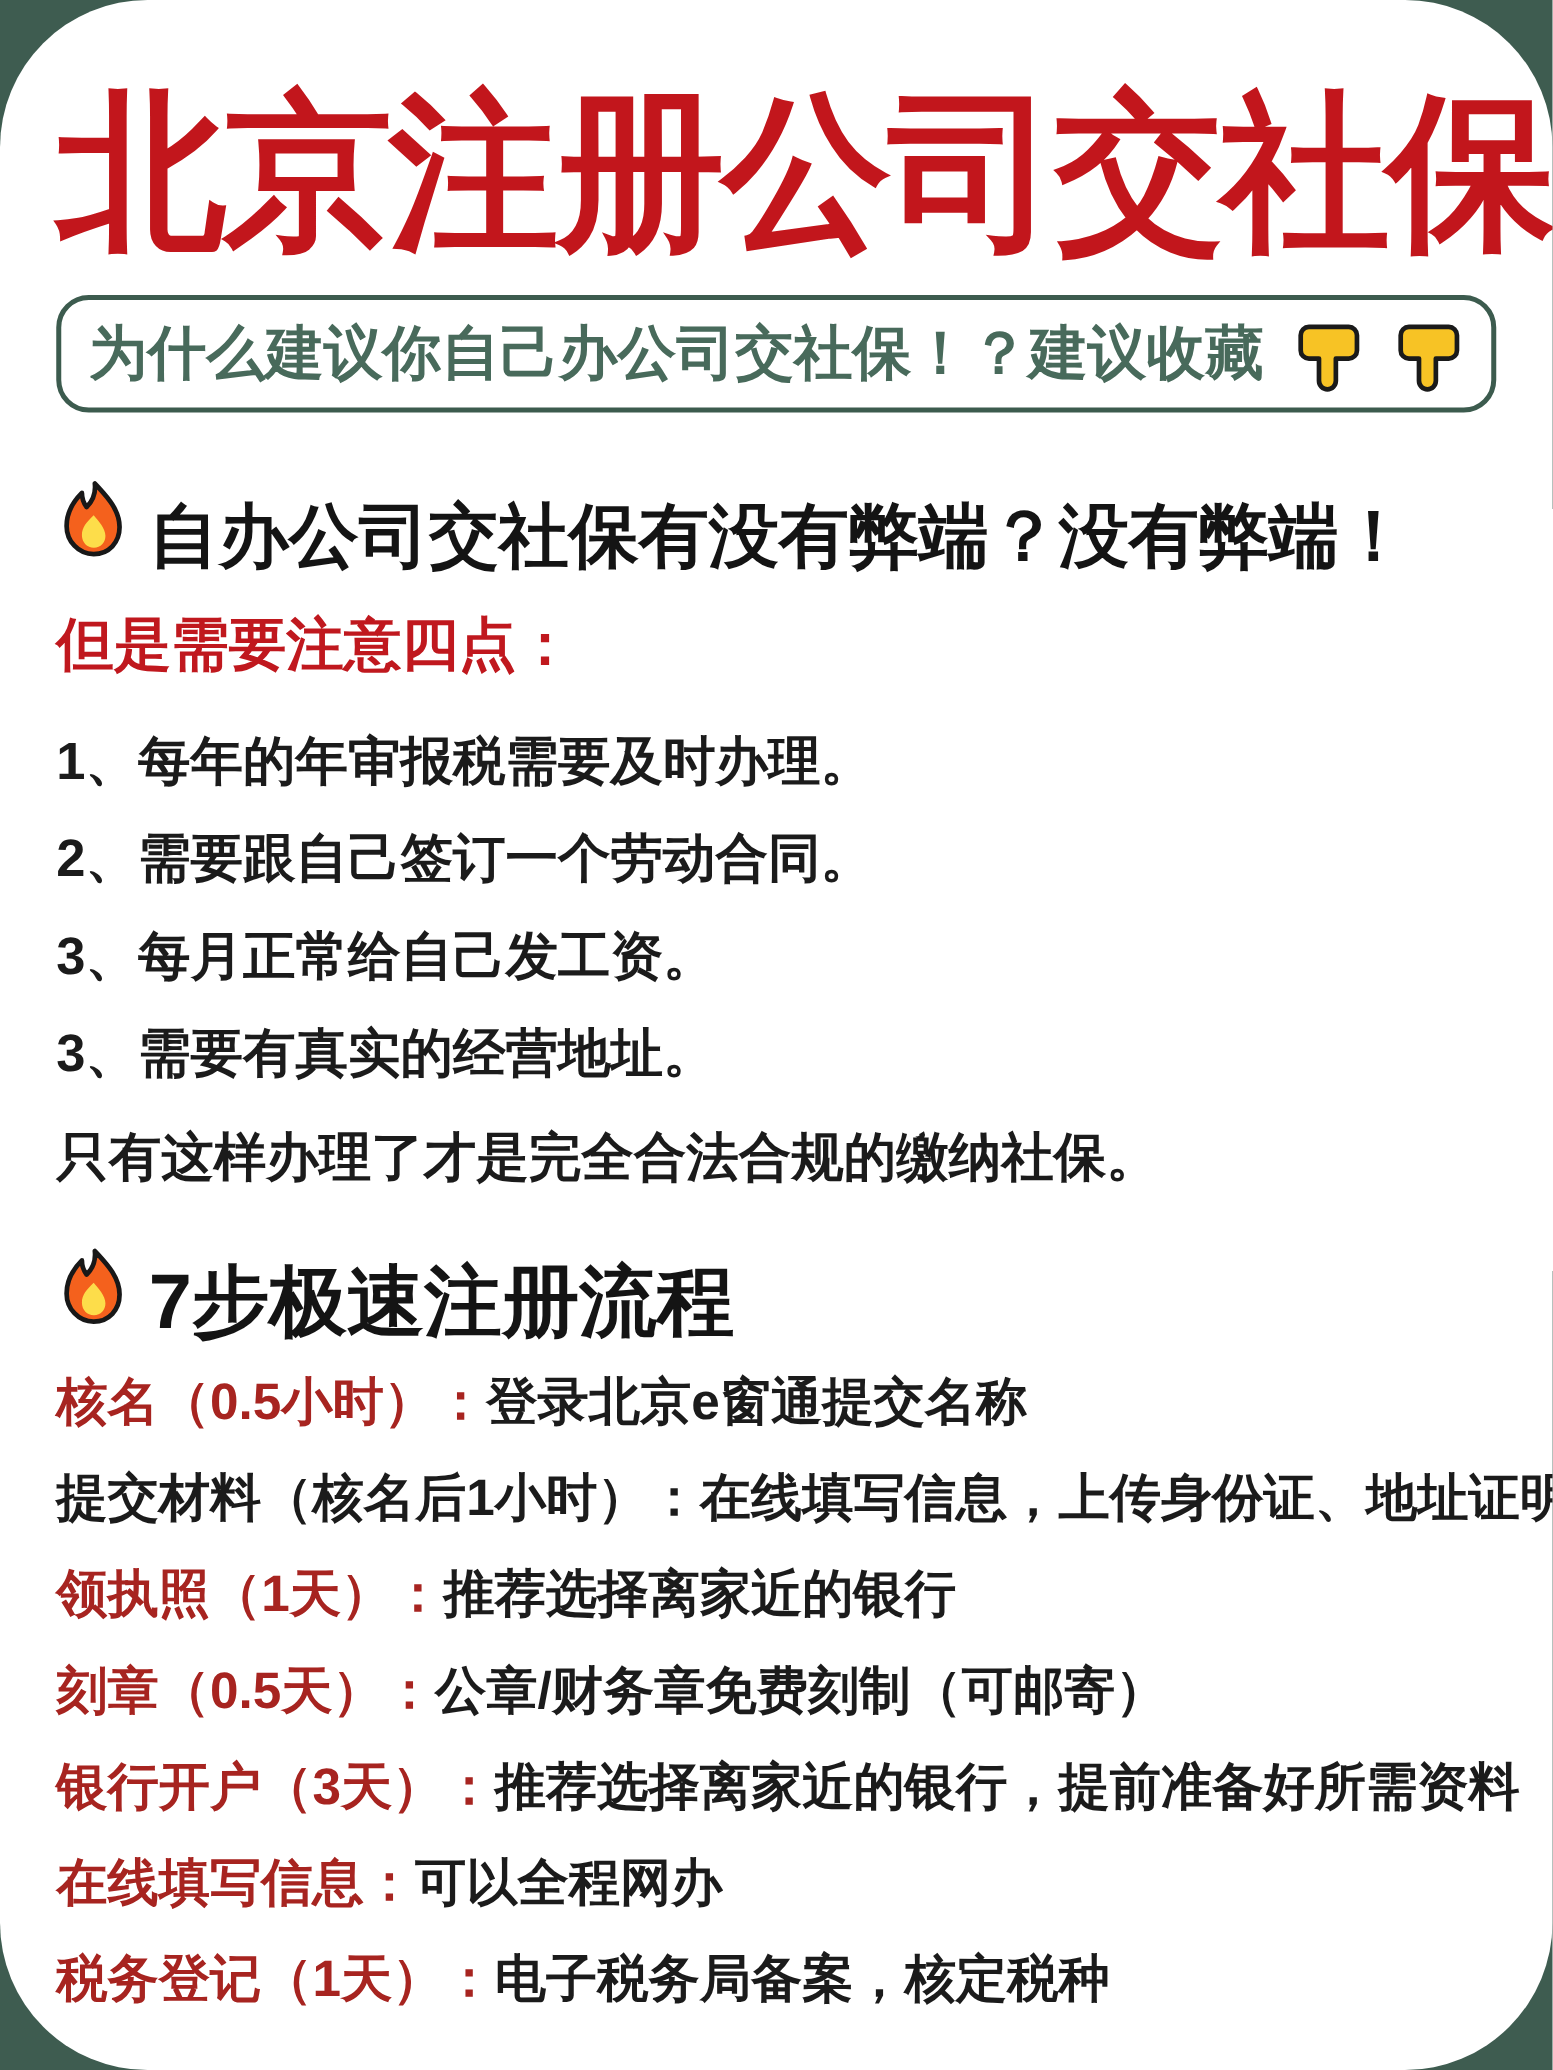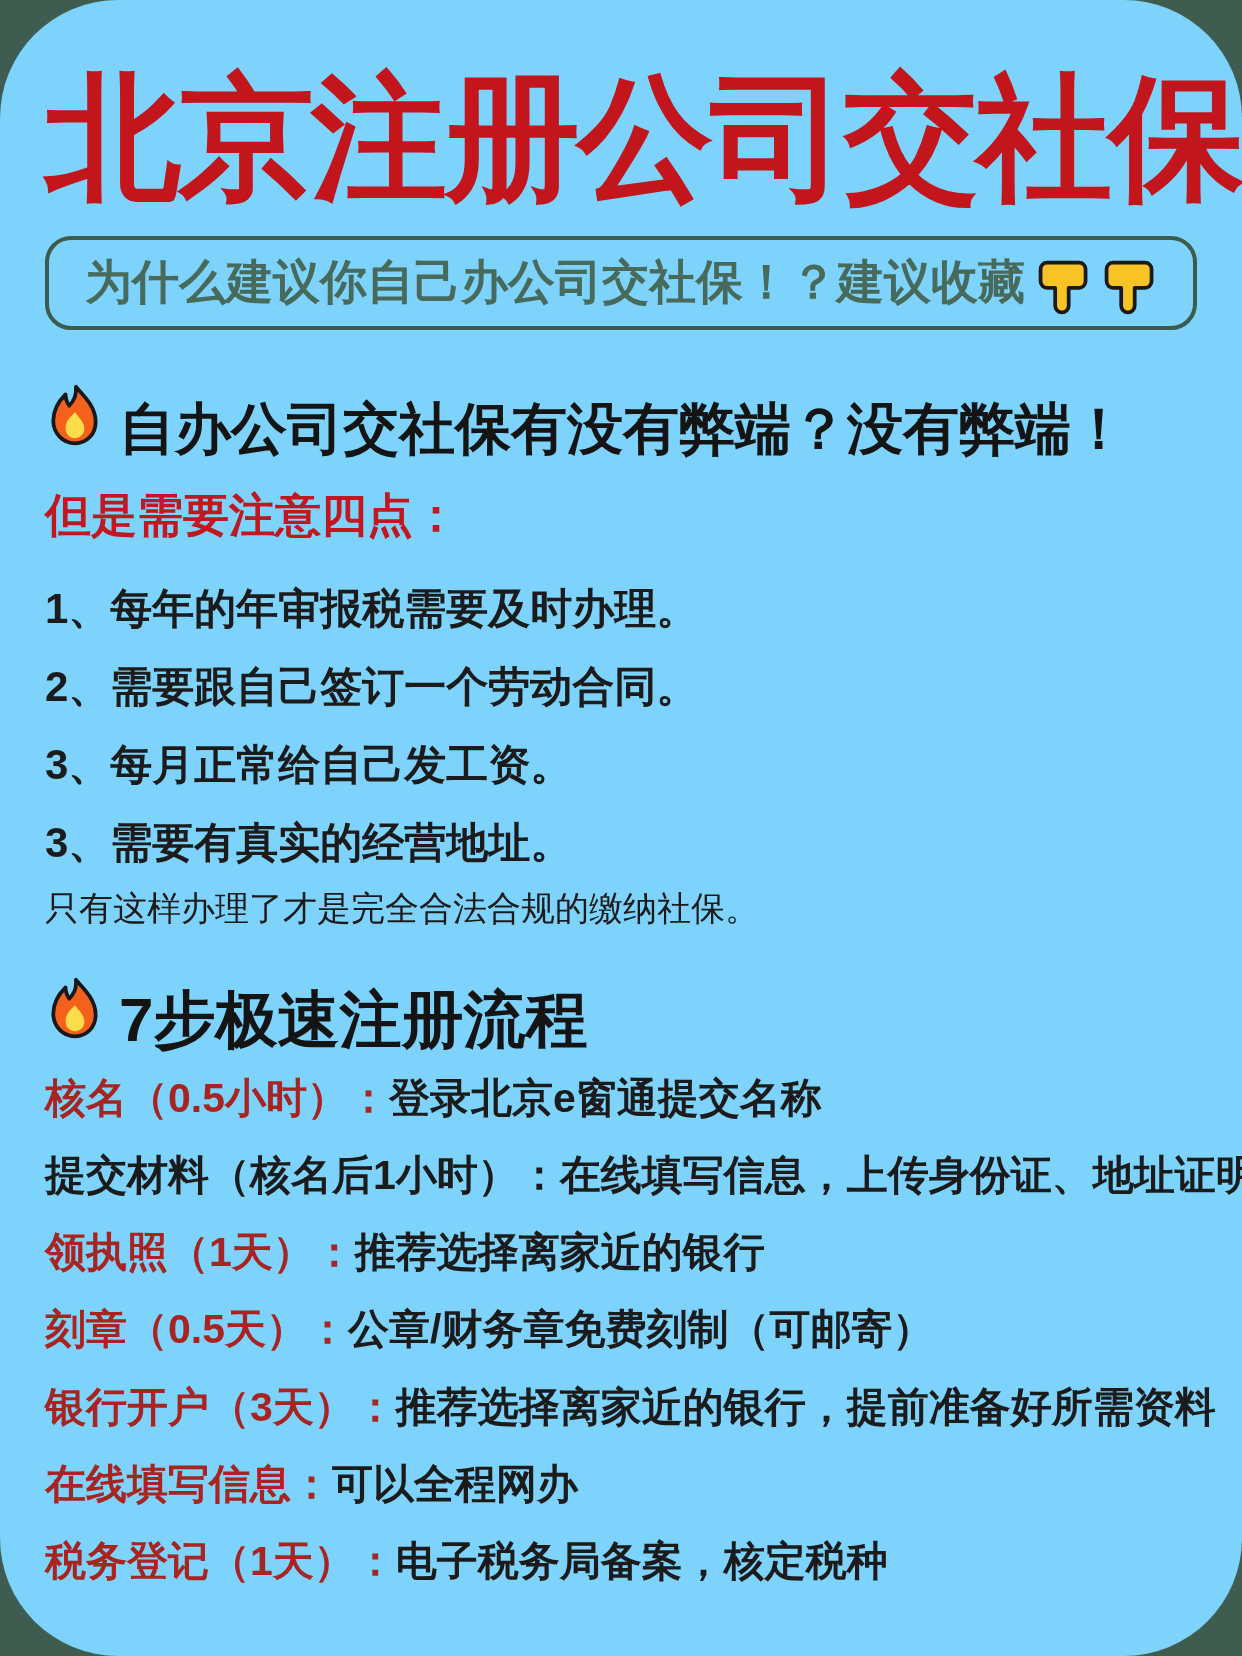--- a/index.html
+++ b/index.html
@@ -4,40 +4,40 @@
 <style>
   html, body { margin: 0; padding: 0; }
   body {
     width: 1242px; height: 1656px;
     background: #3e5c50;
     font-family: "Liberation Sans", "DejaVu Sans", sans-serif;
     position: relative; overflow: hidden;
   }
   .card {
     position: absolute; inset: 0;
-    background: #7dd3fc;
+    background: #ffffff;
     border-radius: 118px;
     padding: 0 45px;
     box-sizing: border-box;
   }
   .title {
     margin: 0; padding-top: 64px;
     text-align: center;
     font-size: 136px; font-weight: 900;
     color: #c2161c;
     line-height: 1.1; letter-spacing: -3px;
     white-space: nowrap;
   }
   .subtitle-box {
     margin-top: 22px;
     border: 4px solid #3c5b4e;
     border-radius: 26px;
     height: 86px;
     display: flex; align-items: center; justify-content: center;
-    gap: 12px;
+    gap: 26px;
   }
   .subtitle-text {
     color: #486a5b;
     font-size: 47px; font-weight: 800;
     white-space: nowrap;
   }
   .hand-icon { display: inline-block; margin-top: 10px; }
   .section-heading {
     display: flex; align-items: flex-end; gap: 16px;
     margin-top: 54px;
@@ -52,22 +52,22 @@
     font-size: 46px; font-weight: 900;
     color: #c0181e;
   }
   .points {
     list-style: none; margin: 40px 0 0; padding: 0;
     font-size: 42px; font-weight: 700;
     color: #1b1b1b; line-height: 1.05;
   }
   .points li + li { margin-top: 34px; }
   .conclusion {
-    margin-top: 26px;
-    font-size: 34px; font-weight: 400;
+    margin-top: 39px;
+    font-size: 42px; font-weight: 700;
     color: #1b1b1b; line-height: 1.05;
   }
   .steps { margin-top: 22px; }
   .step { font-size: 41px; line-height: 1.05; white-space: nowrap; }
   .step + .step { margin-top: 34px; }
   .step-label { color: #a72420; font-weight: 900; }
   .step-label.black-label { color: #1b1b1b; font-weight: 700; }
   .step-text { color: #1b1b1b; font-weight: 700; }
 </style>
 </head>

